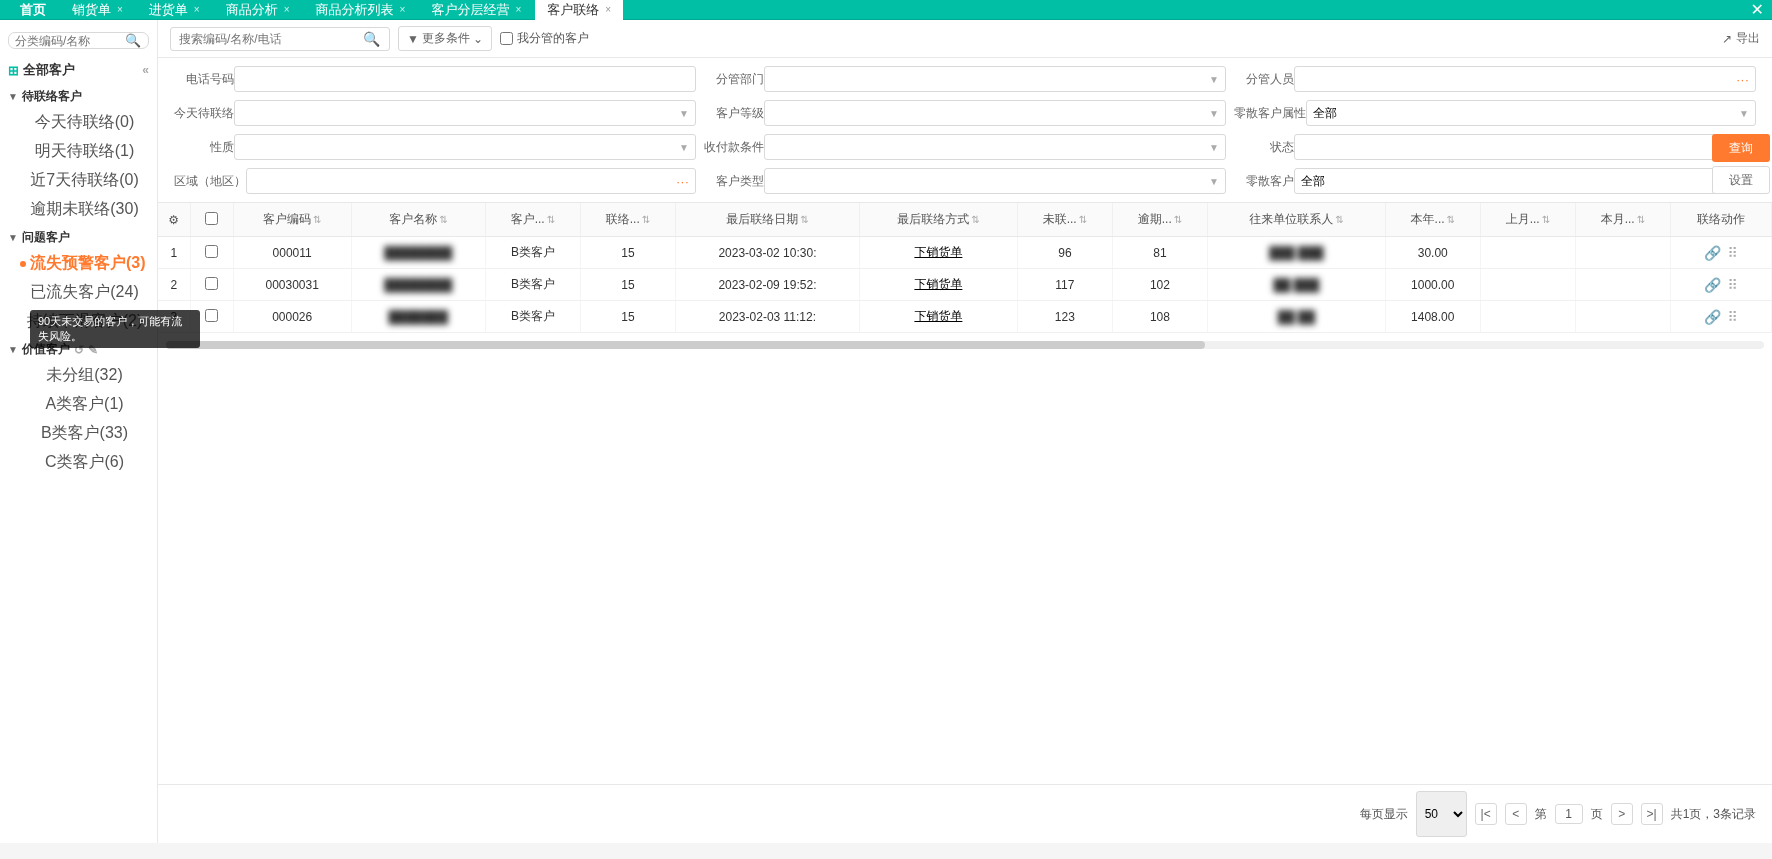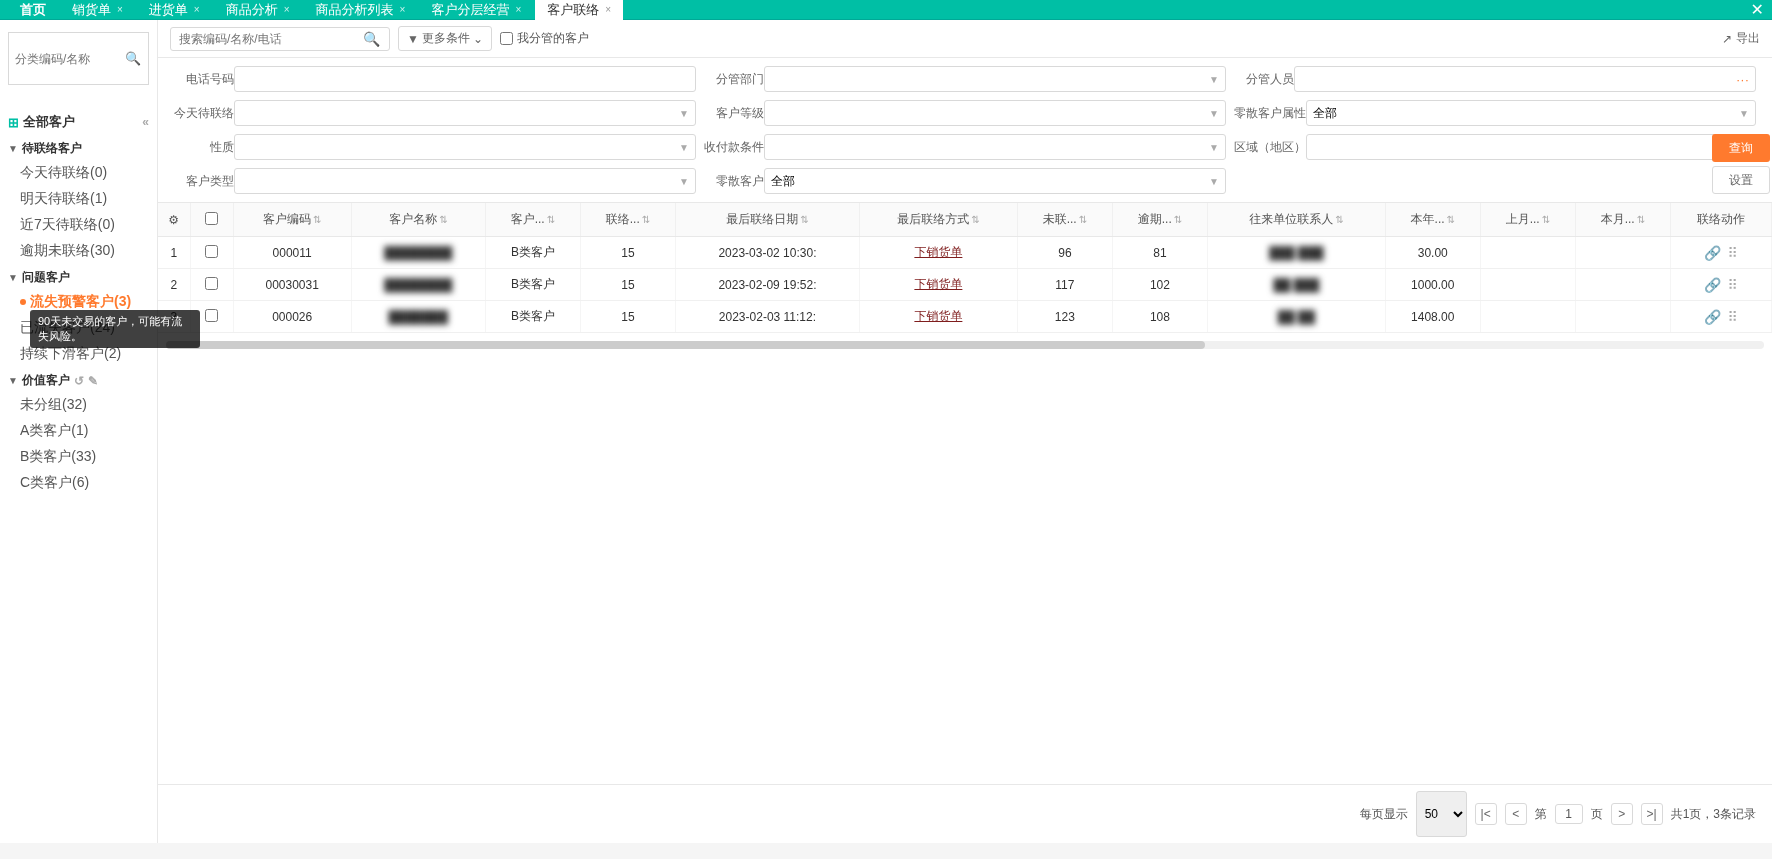--- a/index.html
+++ b/index.html
@@ -32,43 +32,43 @@
     .main-layout {
       display: flex; height: calc(859px - 36px);
     }
 
     
     .sidebar {
       width: 158px; background: #fff; border-right: 1px solid #e8e8e8;
       overflow-y: auto; flex-shrink: 0; padding: 8px 0;
     }
     .sidebar-search {
-      display: flex; align-items: center; margin: 4px 8px 24px;
-      border: 1px solid #d9d9d9; border-radius: 0; padding: 18px 6px;
+      display: flex; align-items: center; margin: 4px 8px 8px;
+      border: 1px solid #d9d9d9; border-radius: 7px; padding: 0 6px;
     }
     .sidebar-search input {
       border: none; outline: none; font-size: 12px; width: 100%; background: transparent;
     }
     .sidebar-search-icon { color: #aaa; font-size: 13px; }
 
     .sidebar-group-title {
       display: flex; align-items: center; padding: 4px 8px;
       font-weight: bold; font-size: 13px; color: #333; cursor: pointer;
     }
     .sidebar-group-title .grid-icon { margin-right: 4px; color: #00bfa5; }
     .sidebar-collapse-btn { margin-left: auto; color: #aaa; font-size: 12px; cursor: pointer; }
 
     .sidebar-section-title {
       display: flex; align-items: center; padding: 5px 8px 3px;
       font-size: 12px; color: #333; font-weight: bold; cursor: pointer;
     }
     .sidebar-section-title .arrow { margin-right: 4px; color: #666; font-size: 10px; }
 
     .sidebar-item {
-      padding: 4px 8px 4px 20px; font-size: 14px; color: #555; cursor: pointer;
+      padding: 4px 8px 4px 20px; font-size: 16px; color: #555; cursor: pointer; text-align: center;
     }
     .sidebar-item.active {
       color: #ff7a2e; font-weight: bold;
       display: flex; align-items: center;
     }
     .sidebar-item .dot { width: 6px; height: 6px; border-radius: 50%; background: #ff7a2e; margin-right: 4px; }
 
     .tooltip-box {
       position: absolute; left: 30px; background: rgba(0,0,0,0.75); color: #fff;
       font-size: 11px; padding: 4px 8px; border-radius: 3px; z-index: 100;
@@ -153,21 +153,21 @@
       background: #fafafa; border-bottom: 1px solid #e8e8e8;
       border-right: 1px solid #f0f0f0;
       padding: 8px 6px; text-align: center; color: #555; font-weight: normal;
       white-space: nowrap; position: sticky; top: 0; z-index: 10;
     }
     thead th .sort-arrows { color: #aaa; font-size: 10px; margin-left: 2px; }
     tbody td {
       border-bottom: 1px solid #f0f0f0; border-right: 1px solid #f5f5f5;
       padding: 7px 6px; text-align: center; color: #333;
     }
-    .link-text { color: #7f1d1d; cursor: pointer; text-decoration: underline; }
+    .link-text { color: #000000; cursor: pointer; text-decoration: underline; }
     .action-icons { display: flex; gap: 6px; justify-content: center; }
     .action-icon { color: #aaa; cursor: pointer; font-size: 14px; }
 
     
     .settings-col { width: 32px; }
 
     
     .table-footer {
       background: #fff; border-top: 1px solid #e8e8e8;
       padding: 6px 16px; display: flex; align-items: center; justify-content: flex-end;
@@ -363,20 +363,27 @@
 
       <div class="adv-filter-row">
         <span class="adv-filter-label">性质</span>
         <div class="adv-filter-select">
           <span></span>
             <span class="arrow">▼</span>
         </div>
       </div>
       <div class="adv-filter-row">
         <span class="adv-filter-label">收付款条件</span>
+        <div class="adv-filter-select">
+          <span></span>
+            <span class="arrow">▼</span>
+        </div>
+      </div>
+      <div class="adv-filter-row">
+        <span class="adv-filter-label">状态</span>
         <div class="adv-filter-select">
           <span></span>
             <span class="arrow">▼</span>
         </div>
       </div>
 
       <div class="adv-filter-row">
         <span class="adv-filter-label">区域（地区）</span>
         <div class="adv-filter-select">
           <span></span>

